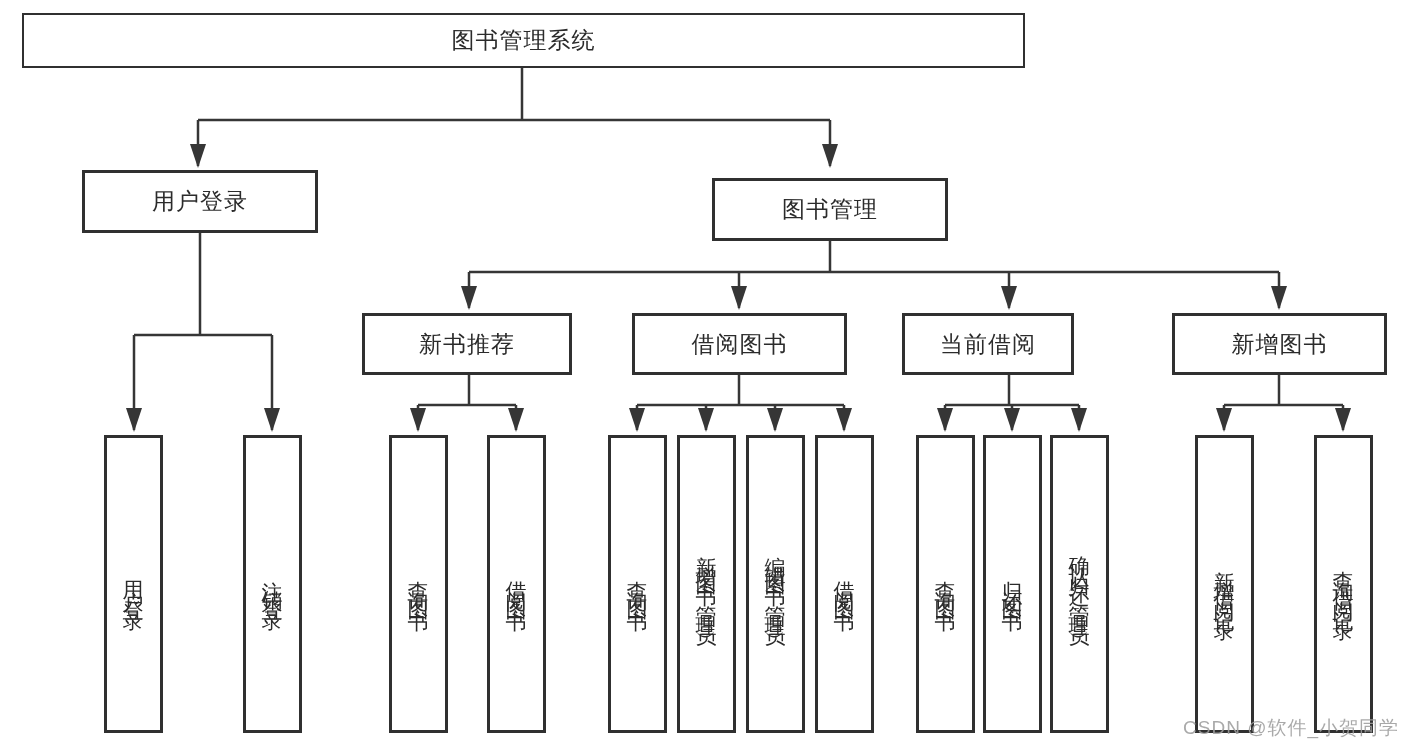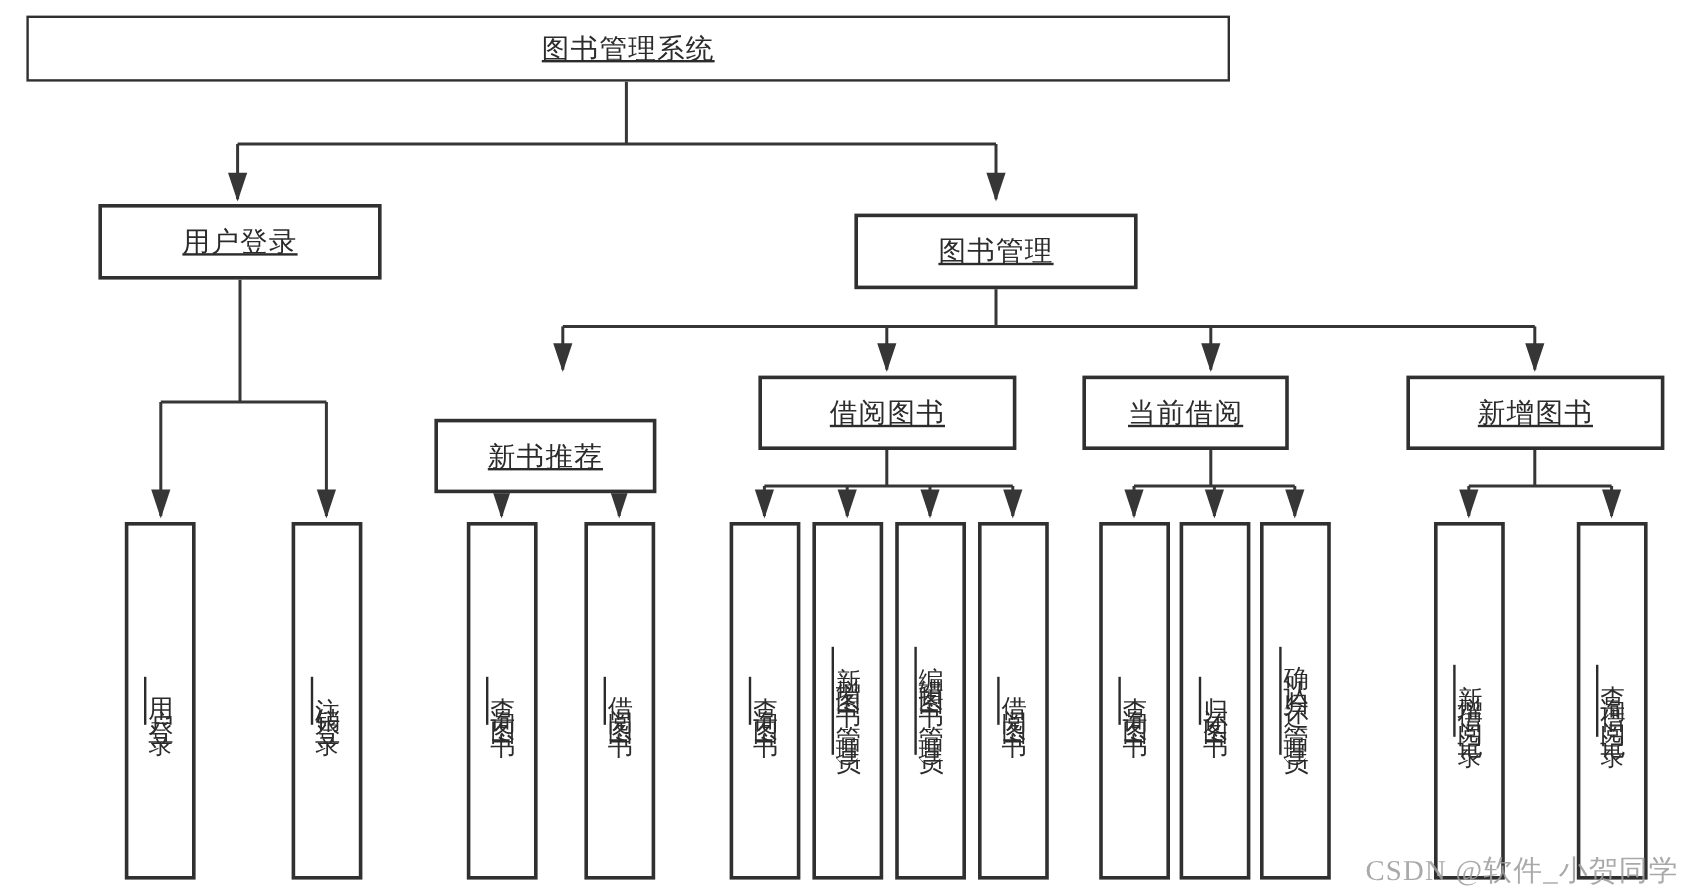--- a/index.html
+++ b/index.html
@@ -36,41 +36,39 @@
     box-sizing: border-box;
     background: #ffffff;
     border: 3px solid var(--border, #303030);
     display: flex;
     align-items: center;
     justify-content: center;
     z-index: 1;
     font-size: 23px;
     letter-spacing: 1px;
     color: var(--text, #2b2b2b);
-    text-decoration: underline;
   }
   .box.root { border-width: 2px; }
   .vbox { font-size: 21px; }
   .vtext {
     writing-mode: vertical-rl;
     text-orientation: mixed;
     line-height: 1;
     letter-spacing: 10px;
     white-space: nowrap;
   }
   .watermark {
     position: absolute;
     right: 6px;
     bottom: 6px;
     z-index: 5;
-    font-size: 24px;
+    font-size: 19px;
     letter-spacing: 1px;
     color: var(--wm, #9e9e9e);
     opacity: 0.88;
-    font-family: Liberation Serif, serif;
   }
 </style>
 </head>
 <body>
 
 <div class="stage">
 
   <svg class="wires" width="1405" height="747" viewBox="0 0 1405 747" xmlns="http://www.w3.org/2000/svg">
     <defs>
       <marker id="arrowhead" viewBox="0 0 26 18" refX="23" refY="9" markerWidth="26" markerHeight="18" markerUnits="userSpaceOnUse" orient="auto">
@@ -112,21 +110,21 @@
     <span>图书管理系统</span>
   </div>
 
   <div class="box" style="left:82px; top:170px; width:236px; height:63px;">
     <span>用户登录</span>
   </div>
   <div class="box" style="left:712px; top:178px; width:236px; height:63px;">
     <span>图书管理</span>
   </div>
 
-  <div class="box" style="left:362px; top:313px; width:185px; height:62px;margin-top:36px;">
+  <div class="box" style="left:362px; top:313px; width:210px; height:62px;">
     <span>新书推荐</span>
   </div>
   <div class="box" style="left:632px; top:313px; width:215px; height:62px;">
     <span>借阅图书</span>
   </div>
   <div class="box" style="left:902px; top:313px; width:172px; height:62px;">
     <span>当前借阅</span>
   </div>
   <div class="box" style="left:1172px; top:313px; width:215px; height:62px;">
     <span>新增图书</span>

